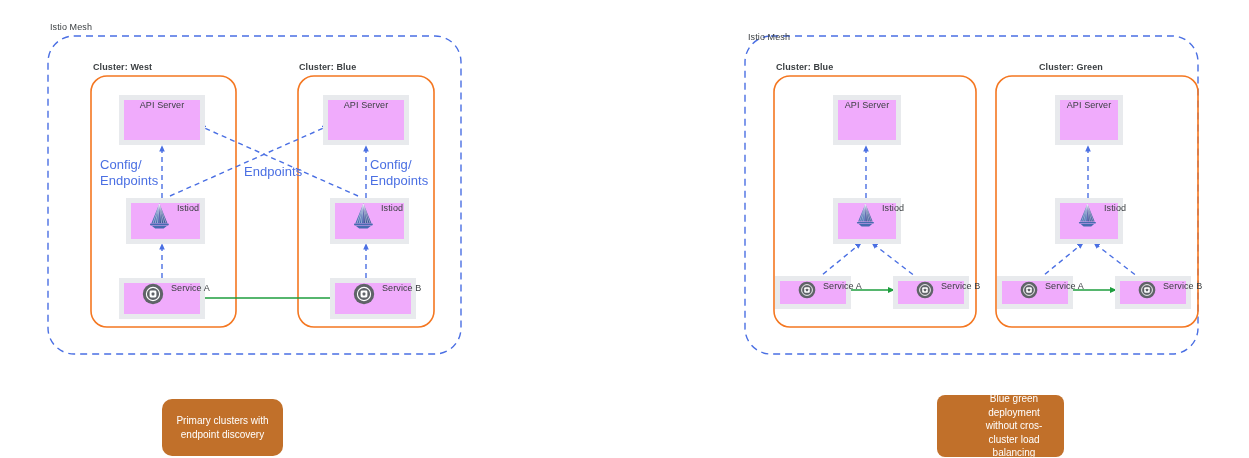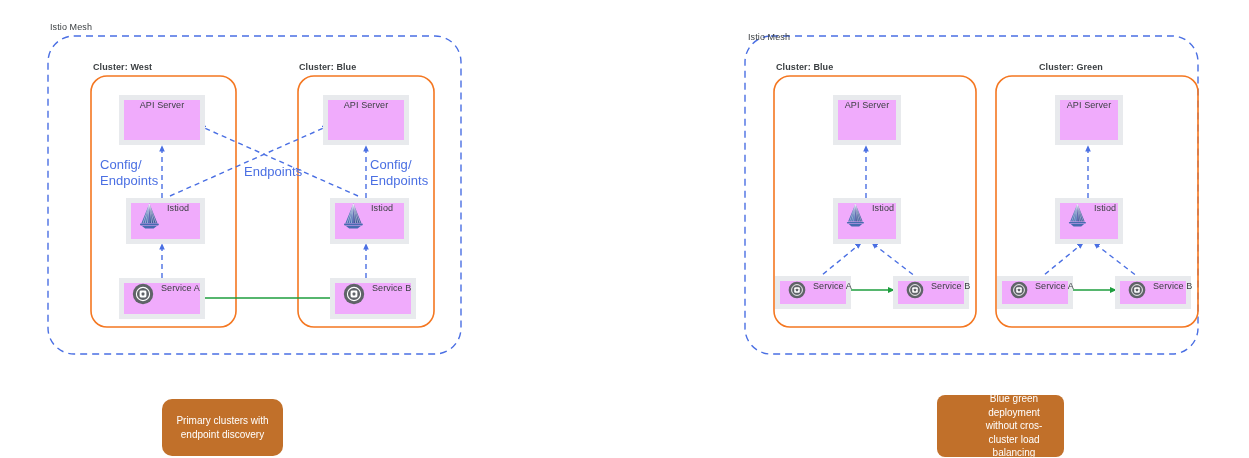--- a/index.html
+++ b/index.html
@@ -52,21 +52,21 @@
     box-sizing: border-box;
     display: flex;
     align-items: flex-start;
     justify-content: center;
     font-size: 9px;
     color: #3c4043;
     letter-spacing: 0.1px;
   }
   .node-box.with-icon {
     justify-content: flex-start;
-    padding-left: 8px;
+    padding-left: 18px;
     gap: 7px;
   }
   .node-label {
     white-space: nowrap;
   }
   .edge-label {
     position: absolute;
     font-size: 13px;
     font-weight: normal;
     color: #4a6fe3;

